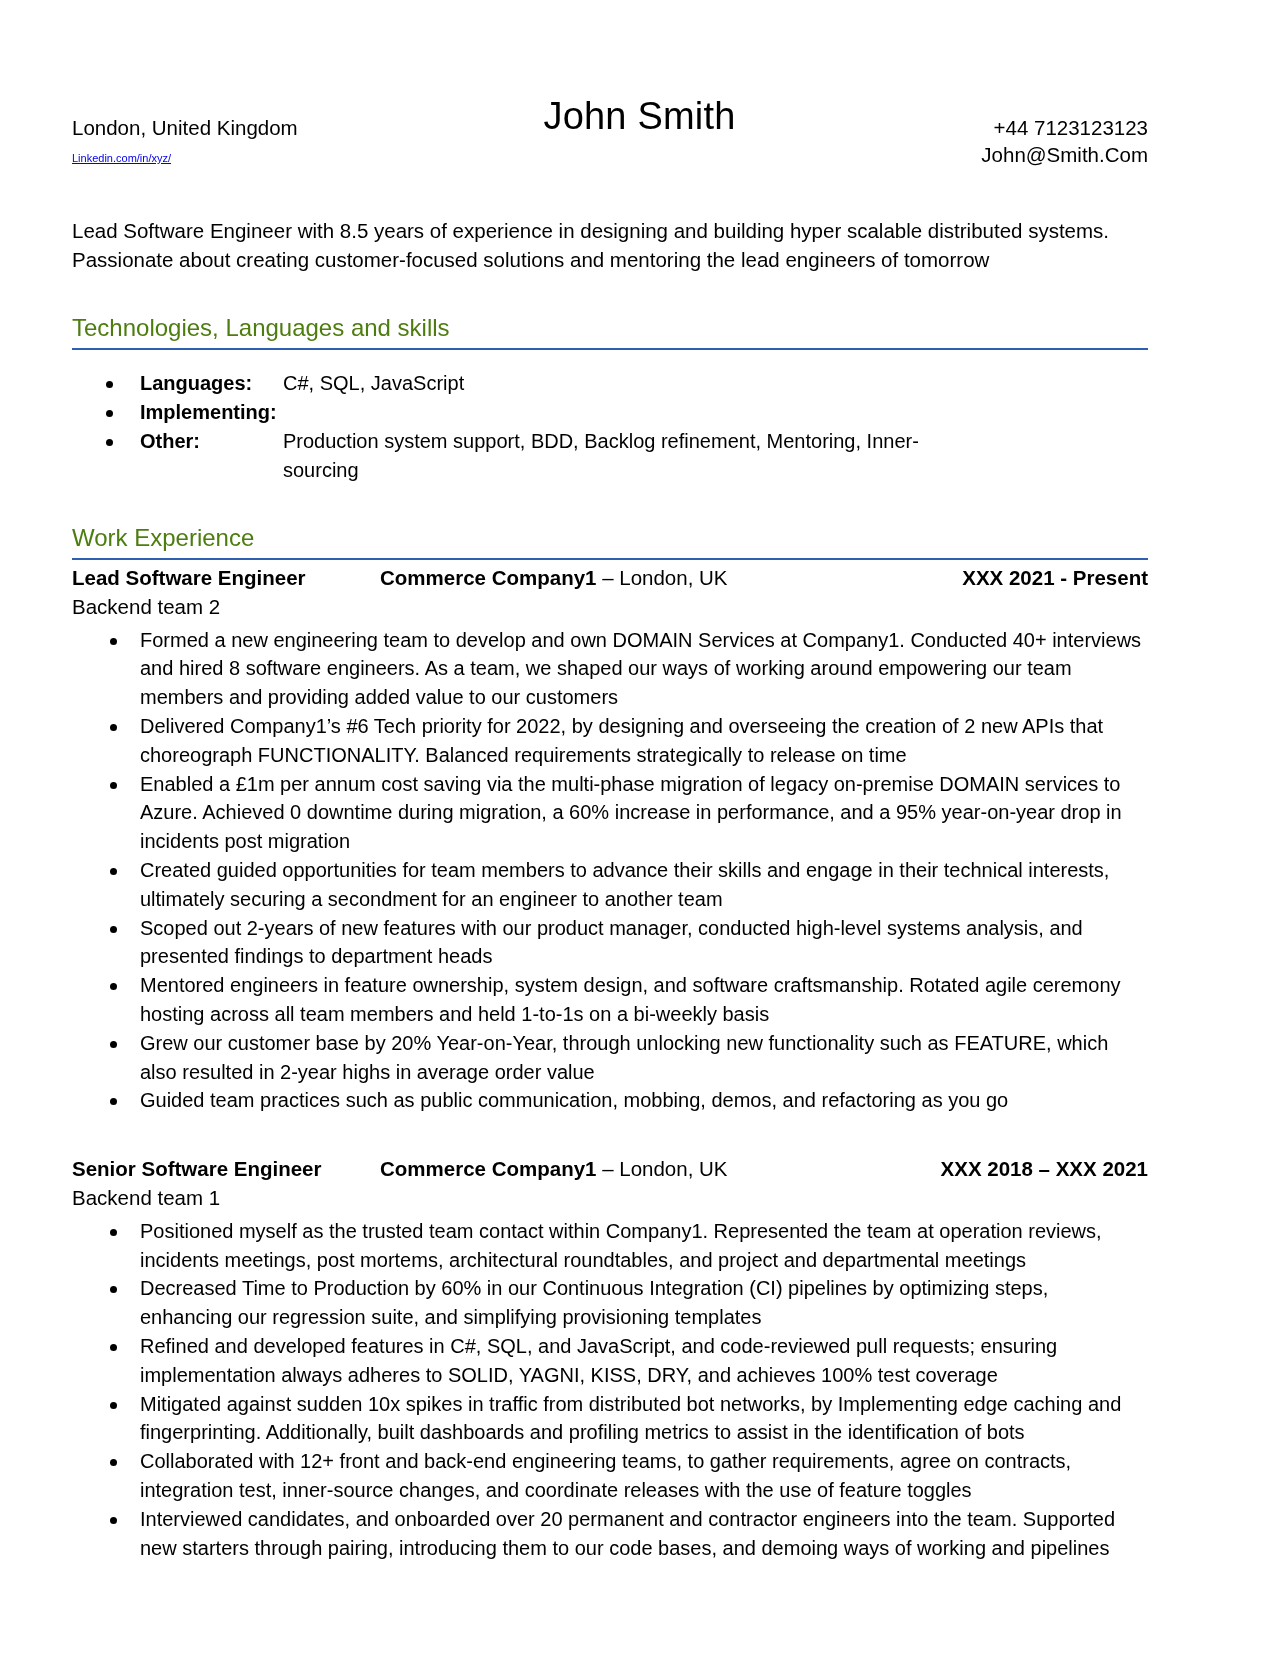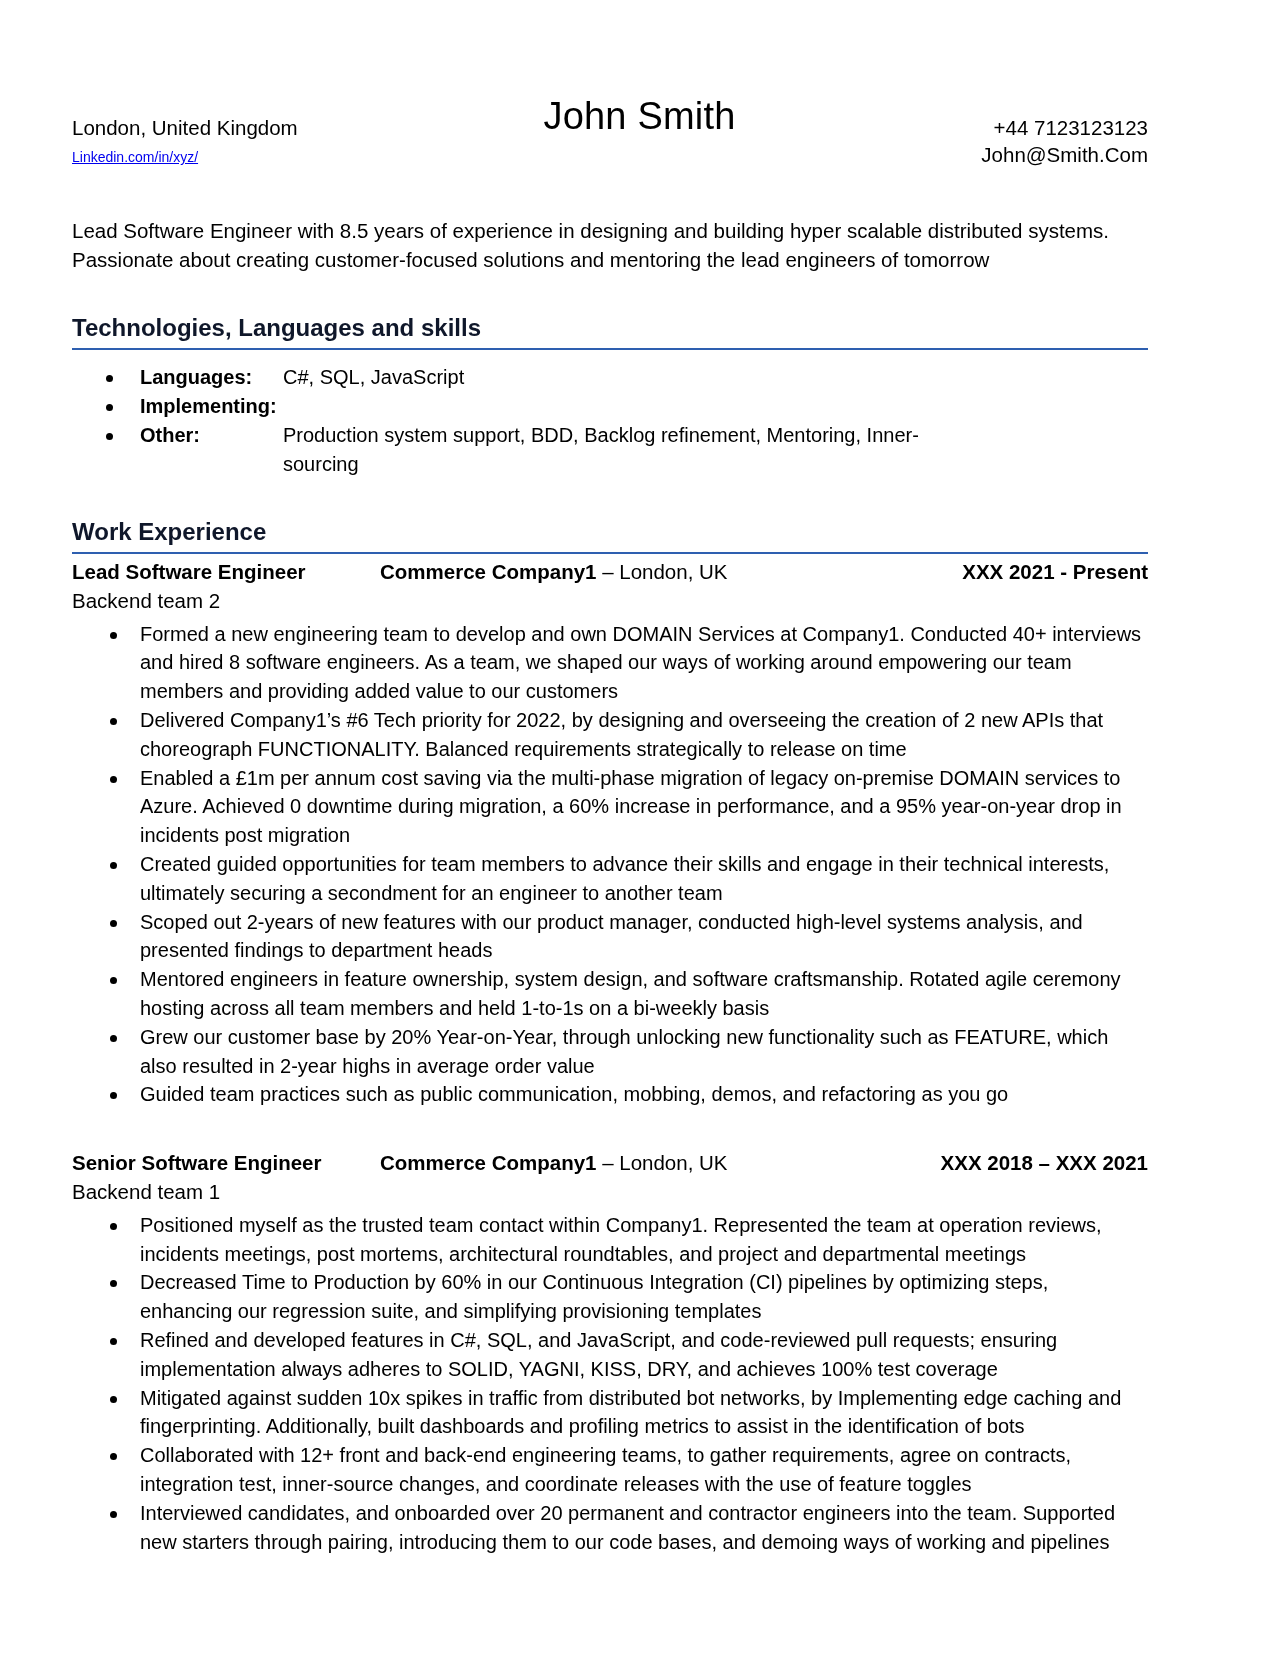--- a/index.html
+++ b/index.html
@@ -42,57 +42,57 @@
     text-align: center;
     margin-top: -10px;
   }
   .name {
     font-size: 38px;
     line-height: 1.15;
     letter-spacing: 0.2px;
     text-align: center;
   }
   .linkedin {
-    font-size: 14px;
+    font-size: 11px;
     text-decoration: underline;
     display: inline-block;
     margin-top: 0;
   }
 
   
   .summary {
     margin-top: 48px;
     width: 1060px;
     font-size: 20.5px;
     line-height: 1.42;
   }
   .summary div { white-space: nowrap; }
 
   
   .section {
     margin-top: 40px;
   }
   .section-title {
-    color: #0f172a;
+    color: #4d7c0f;
     font-size: 24px;
-    font-weight: bold;
+    font-weight: normal;
     line-height: 1.2;
     padding-bottom: 3px;
   }
   .section-rule {
     width: 1076px;
     height: 0;
     border-top: 2.5px solid #2E5FB0;
     margin-top: 2px;
   }
 
   
   ul.bullets {
     list-style: none;
-    margin: 13px 0 0 0;
+    margin: 19px 0 0 0;
     padding: 0;
   }
   ul.bullets > li {
     position: relative;
     padding-left: 68px;
     font-size: 20px;
     line-height: 1.44;
     margin-bottom: 0px;
   }
   ul.bullets > li::before {

